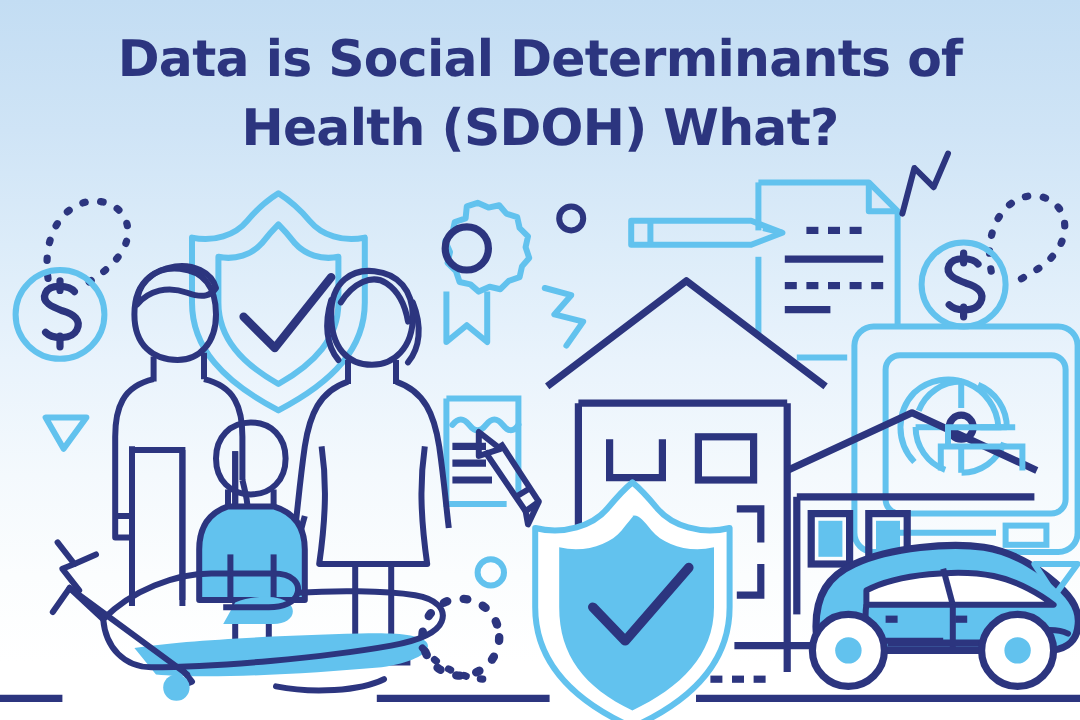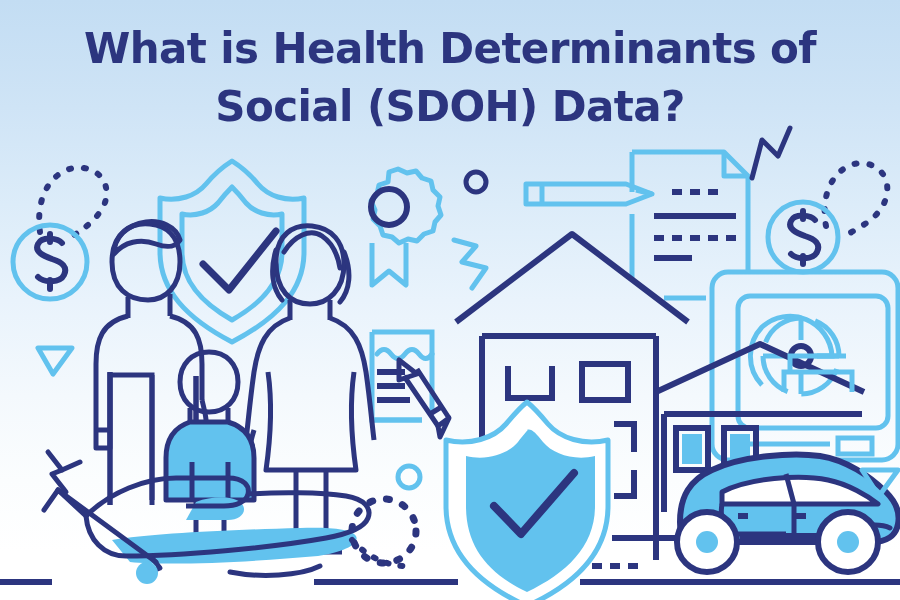--- a/index.html
+++ b/index.html
@@ -291,17 +291,17 @@
 
     <g>
       <line x1="314" y1="582" x2="458" y2="582" stroke="#2c357f" stroke-width="6"></line>
       <line x1="580" y1="582" x2="900" y2="582" stroke="#2c357f" stroke-width="6"></line>
       <line x1="0" y1="582" x2="52" y2="582" stroke="#2c357f" stroke-width="6"></line>
     </g>
 
   </svg>
 
   <div id="title-block">
-    <div class="title-line">What is Health Determinants of</div>
-    <div class="title-line">Social (SDOH) Data?</div>
+    <div class="title-line">Data is Social Determinants of</div>
+    <div class="title-line">Health (SDOH) What?</div>
   </div>
 
 </div>
 
 </body></html>

